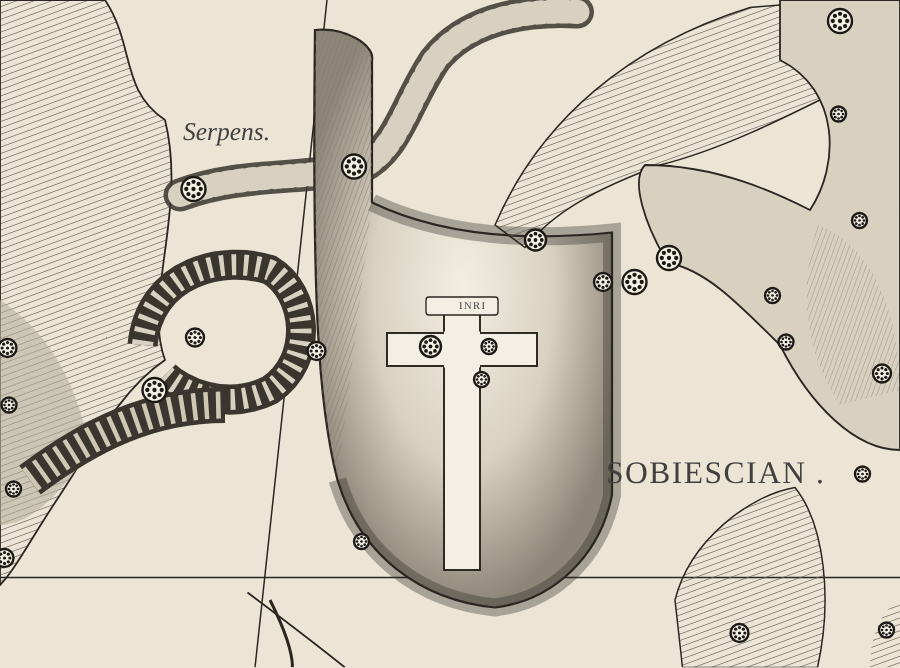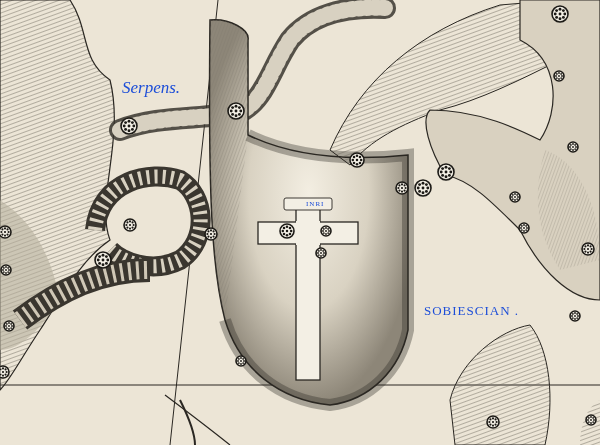--- a/index.html
+++ b/index.html
@@ -1,22 +1,22 @@
 <!DOCTYPE html>
 <html><head>
 <meta charset="utf-8">
 <style>
   html,body{margin:0;padding:0;}
   body{width:600px;height:445px;overflow:hidden;background:#ece5d6;}
   .plate{position:relative;width:600px;height:445px;background:#ece5d6;overflow:hidden;}
   svg{position:absolute;left:0;top:0;}
-  .lbl{position:absolute;font-family:"Liberation Serif","DejaVu Serif",serif;color:#1d4ed8;white-space:nowrap;}
+  .lbl{position:absolute;font-family:"Liberation Serif","DejaVu Serif",serif;color:#404040;white-space:nowrap;}
   .serpens{left:122px;top:78px;font-size:17px;font-style:italic;}
   .scutum{left:118px;top:303px;font-size:21px;letter-spacing:2px;}
-  .sobiescian{left:424px;top:303px;font-size:13px;letter-spacing:1px;}
+  .sobiescian{left:404px;top:303px;font-size:21px;letter-spacing:1px;}
   .inri{left:290px;top:200px;font-size:7px;letter-spacing:1px;padding-left:16px;}
 </style>
 </head>
 <body>
 
 <div class="plate">
   <svg width="600" height="445" viewBox="0 0 600 445">
     <defs>
       <pattern id="hatch" width="4" height="4" patternUnits="userSpaceOnUse" patternTransform="rotate(70)">
         <line x1="0" y1="0" x2="0" y2="4" stroke="#6b655a" stroke-width="0.9"></line>

